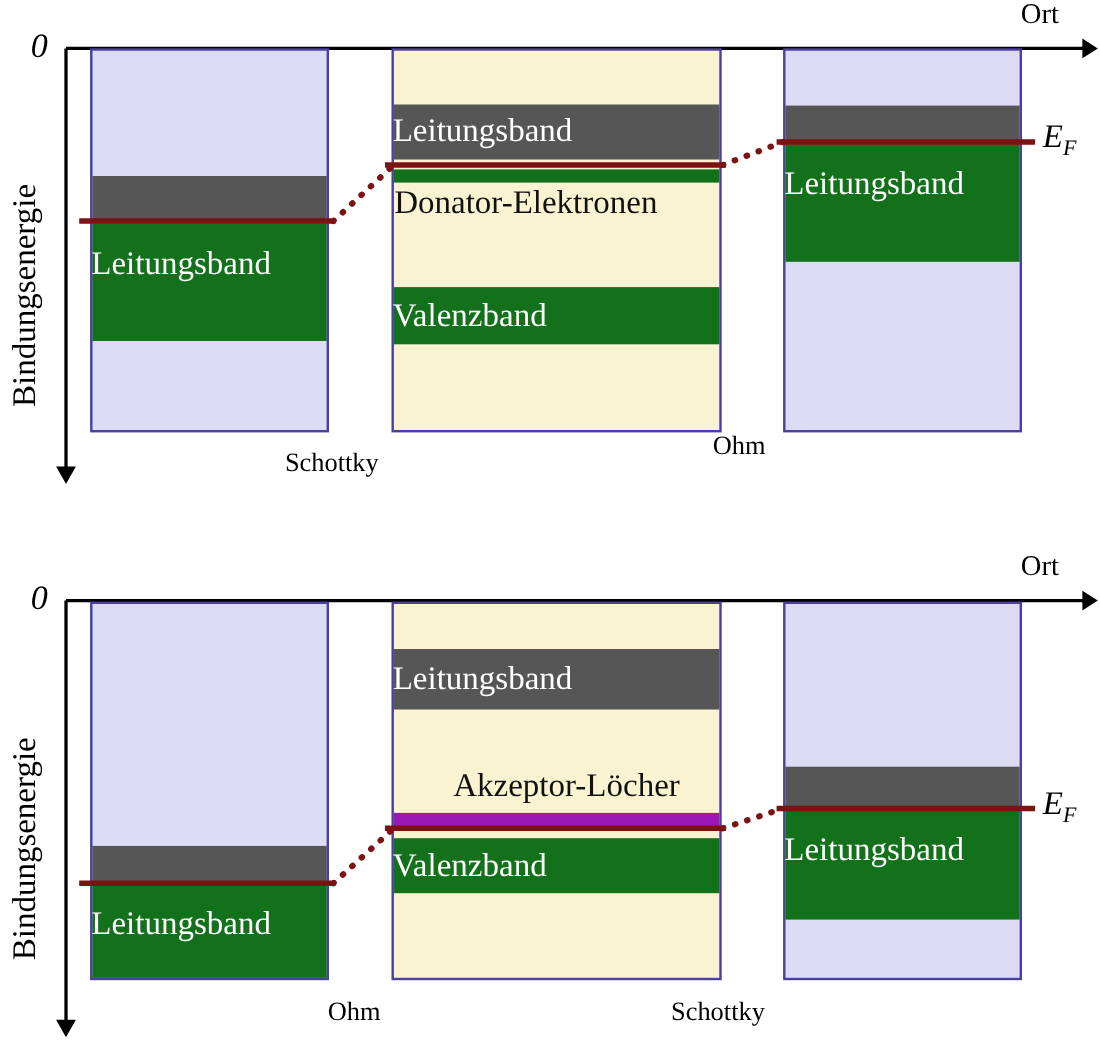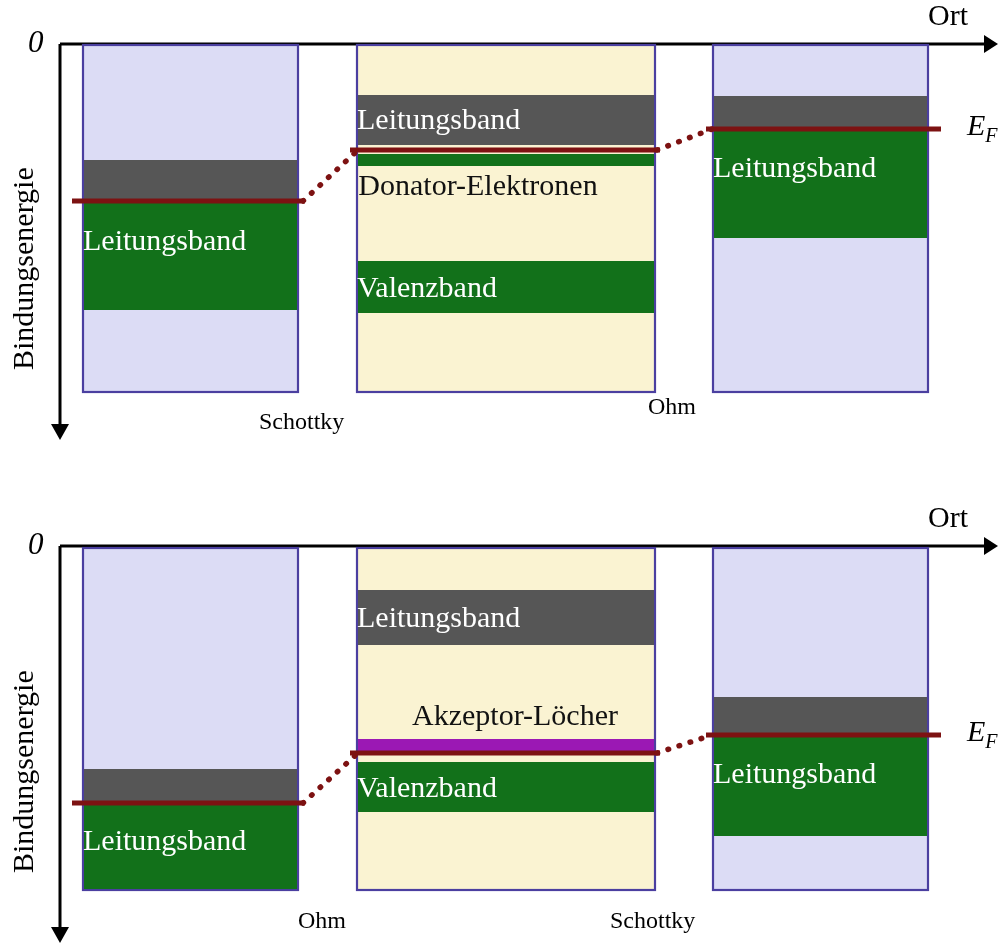--- a/index.html
+++ b/index.html
@@ -67,23 +67,23 @@
     font-size: 30px;
     white-space: nowrap;
     text-align: center;
     font-family: "Liberation Serif", "DejaVu Serif", serif;
     line-height: 1;
   }
   .zero-label {
     font-style: italic;
     font-size: 31px;
   }
-  .ort-label { font-size: 30px; }
+  .ort-label { font-size: 26px; }
   .contact-label { font-size: 24px; }
-  .ef-label { font-size: 30px; font-style: italic; margin-left: 19px; }
+  .ef-label { font-size: 30px; font-style: italic; }
   .ef-label sub { font-size: 20px; font-style: italic; }
   .ylabel {
     position: absolute;
     font-size: 30px;
     transform-origin: 0 0;
     transform: rotate(-90deg);
     white-space: nowrap;
     color: #000000;
     font-family: "Liberation Serif", "DejaVu Serif", serif;
     line-height: 1;

